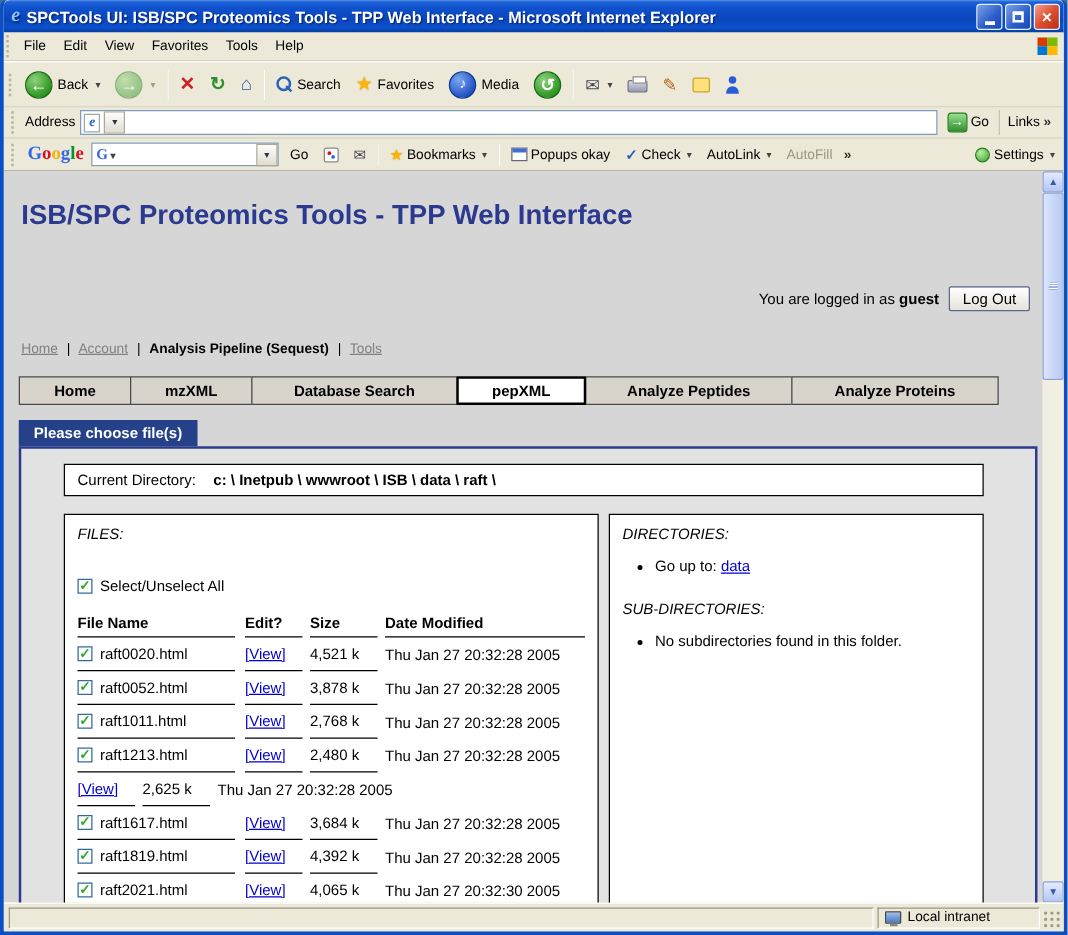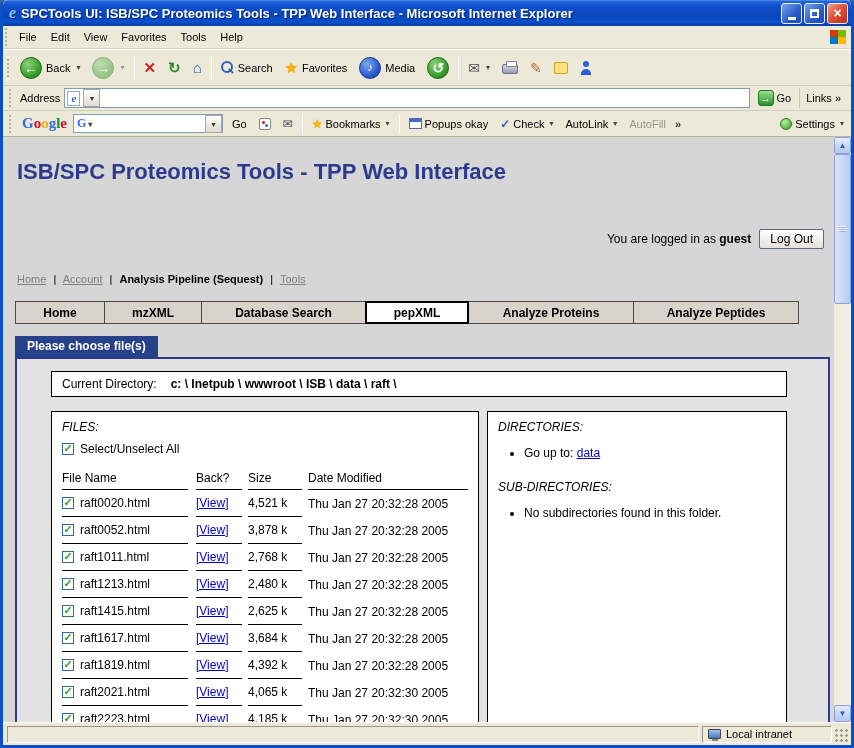--- a/index.html
+++ b/index.html
@@ -113,26 +113,26 @@
 
   .panel-tab{display:inline-block;background:#24418a;color:#fff;font-weight:bold;font-size:12px;padding:3px 12px 4px;margin-top:12px}
   .panel{border:2px solid #2b3a8f;background:#e2e2e2;height:480px;padding:12px 41px 0 34px;overflow:hidden}
   .lav-box{background:#ffffff;border:1px solid #000}
   .curdir{display:flex;gap:14px;padding:5px 10px;font-size:12px;align-items:center}
   .curdir-path{font-weight:bold}
   .cols{display:flex;gap:8px;margin-top:14px;align-items:flex-start}
   .files-box{width:428px;padding:8px 10px;height:430px}
   .dirs-box{flex:1;padding:8px 10px;height:430px}
   .box-heading{font-style:italic;font-size:12px}
-  .selrow{display:flex;align-items:center;gap:6px;margin-top:8px;font-size:12px}
+  .selrow{display:flex;align-items:center;gap:6px;margin-top:28px;font-size:12px}
   .checkbox{width:12px;height:12px;background:#fff;border:1px solid #36689a;display:inline-flex;align-items:center;justify-content:center;flex:none}
   .checkbox.checked::after{content:"✓";color:#2bab2b;font-size:11px;font-weight:bold;margin-top:-2px}
   .ftable{margin-top:10px}
   .frow{display:flex;align-items:center;height:27px;font-size:12px}
-  .fhead{height:24px;font-weight:normal}
+  .fhead{height:24px;font-weight:bold}
   .c-name{width:126px;margin-right:8px;display:flex;align-items:center;gap:6px;height:100%;}
   .c-view{width:46px;margin-right:6px;height:100%;display:flex;align-items:center}
   .c-size{width:54px;margin-right:6px;height:100%;display:flex;align-items:center}
   .c-date{flex:1;height:100%;display:flex;align-items:center}
   .fhead .c-name,.fhead .c-view,.fhead .c-size,.fhead .c-date{border-bottom:1px solid #000}
   .frow:not(.fhead) .c-name,.frow:not(.fhead) .c-view,.frow:not(.fhead) .c-size{border-bottom:1px solid #000}
   .view-link{color:#0000cc;text-decoration:underline;cursor:pointer}
   .dirs-box ul{list-style:disc;margin:12px 0 0 26px;font-size:12px}
   .dirs-box li{margin:4px 0}
   .dir-link{color:#0000cc;text-decoration:underline;cursor:pointer}
@@ -327,22 +327,22 @@
         <span class="bc-current">Analysis Pipeline (Sequest)</span>
         <span class="bc-sep">|</span>
         <span class="bc-link">Tools</span>
       </div>
 
       <div class="tabs">
           <div class="tab">Home</div>
           <div class="tab">mzXML</div>
           <div class="tab">Database Search</div>
           <div class="tab active">pepXML</div>
+          <div class="tab">Analyze Peptides</div>
           <div class="tab">Analyze Proteins</div>
-          <div class="tab">Analyze Peptides</div>
         </div>
 
       <div class="panel-tab">Please choose file(s)</div>
       <div class="panel">
 
         <div class="lav-box curdir">
           <span>Current Directory:</span>
           <span class="curdir-path">c: \ Inetpub \ wwwroot \ ISB \ data \ raft \</span>
         </div>
 
@@ -350,21 +350,21 @@
 
           <div class="lav-box files-box">
             <div class="box-heading">FILES:</div>
             <div class="selrow">
               <span class="checkbox checked"></span>
               <span>Select/Unselect All</span>
             </div>
             <div class="ftable">
               <div class="frow fhead">
                 <div class="c-name">File Name</div>
-                <div class="c-view">Back?</div>
+                <div class="c-view">Edit?</div>
                 <div class="c-size">Size</div>
                 <div class="c-date">Date Modified</div>
               </div>
               <div>
                 <div class="frow">
                   <div class="c-name">
                     <span class="checkbox checked"></span>
                     <span>raft0020.html</span>
                   </div>
                   <div class="c-view">
@@ -404,24 +404,20 @@
                     <span>raft1213.html</span>
                   </div>
                   <div class="c-view">
                       <span class="view-link">[View]</span>
                     </div>
                   <div class="c-size">2,480 k</div>
                   <div class="c-date">Thu Jan 27 20:32:28 2005</div>
                 </div>
 
                 <div class="frow">
-                  <div class="c-name">
-                    <span class="checkbox checked"></span>
-                    <span>raft1415.html</span>
-                  </div>
                   <div class="c-view">
                       <span class="view-link">[View]</span>
                     </div>
                   <div class="c-size">2,625 k</div>
                   <div class="c-date">Thu Jan 27 20:32:28 2005</div>
                 </div>
 
                 <div class="frow">
                   <div class="c-name">
                     <span class="checkbox checked"></span>

